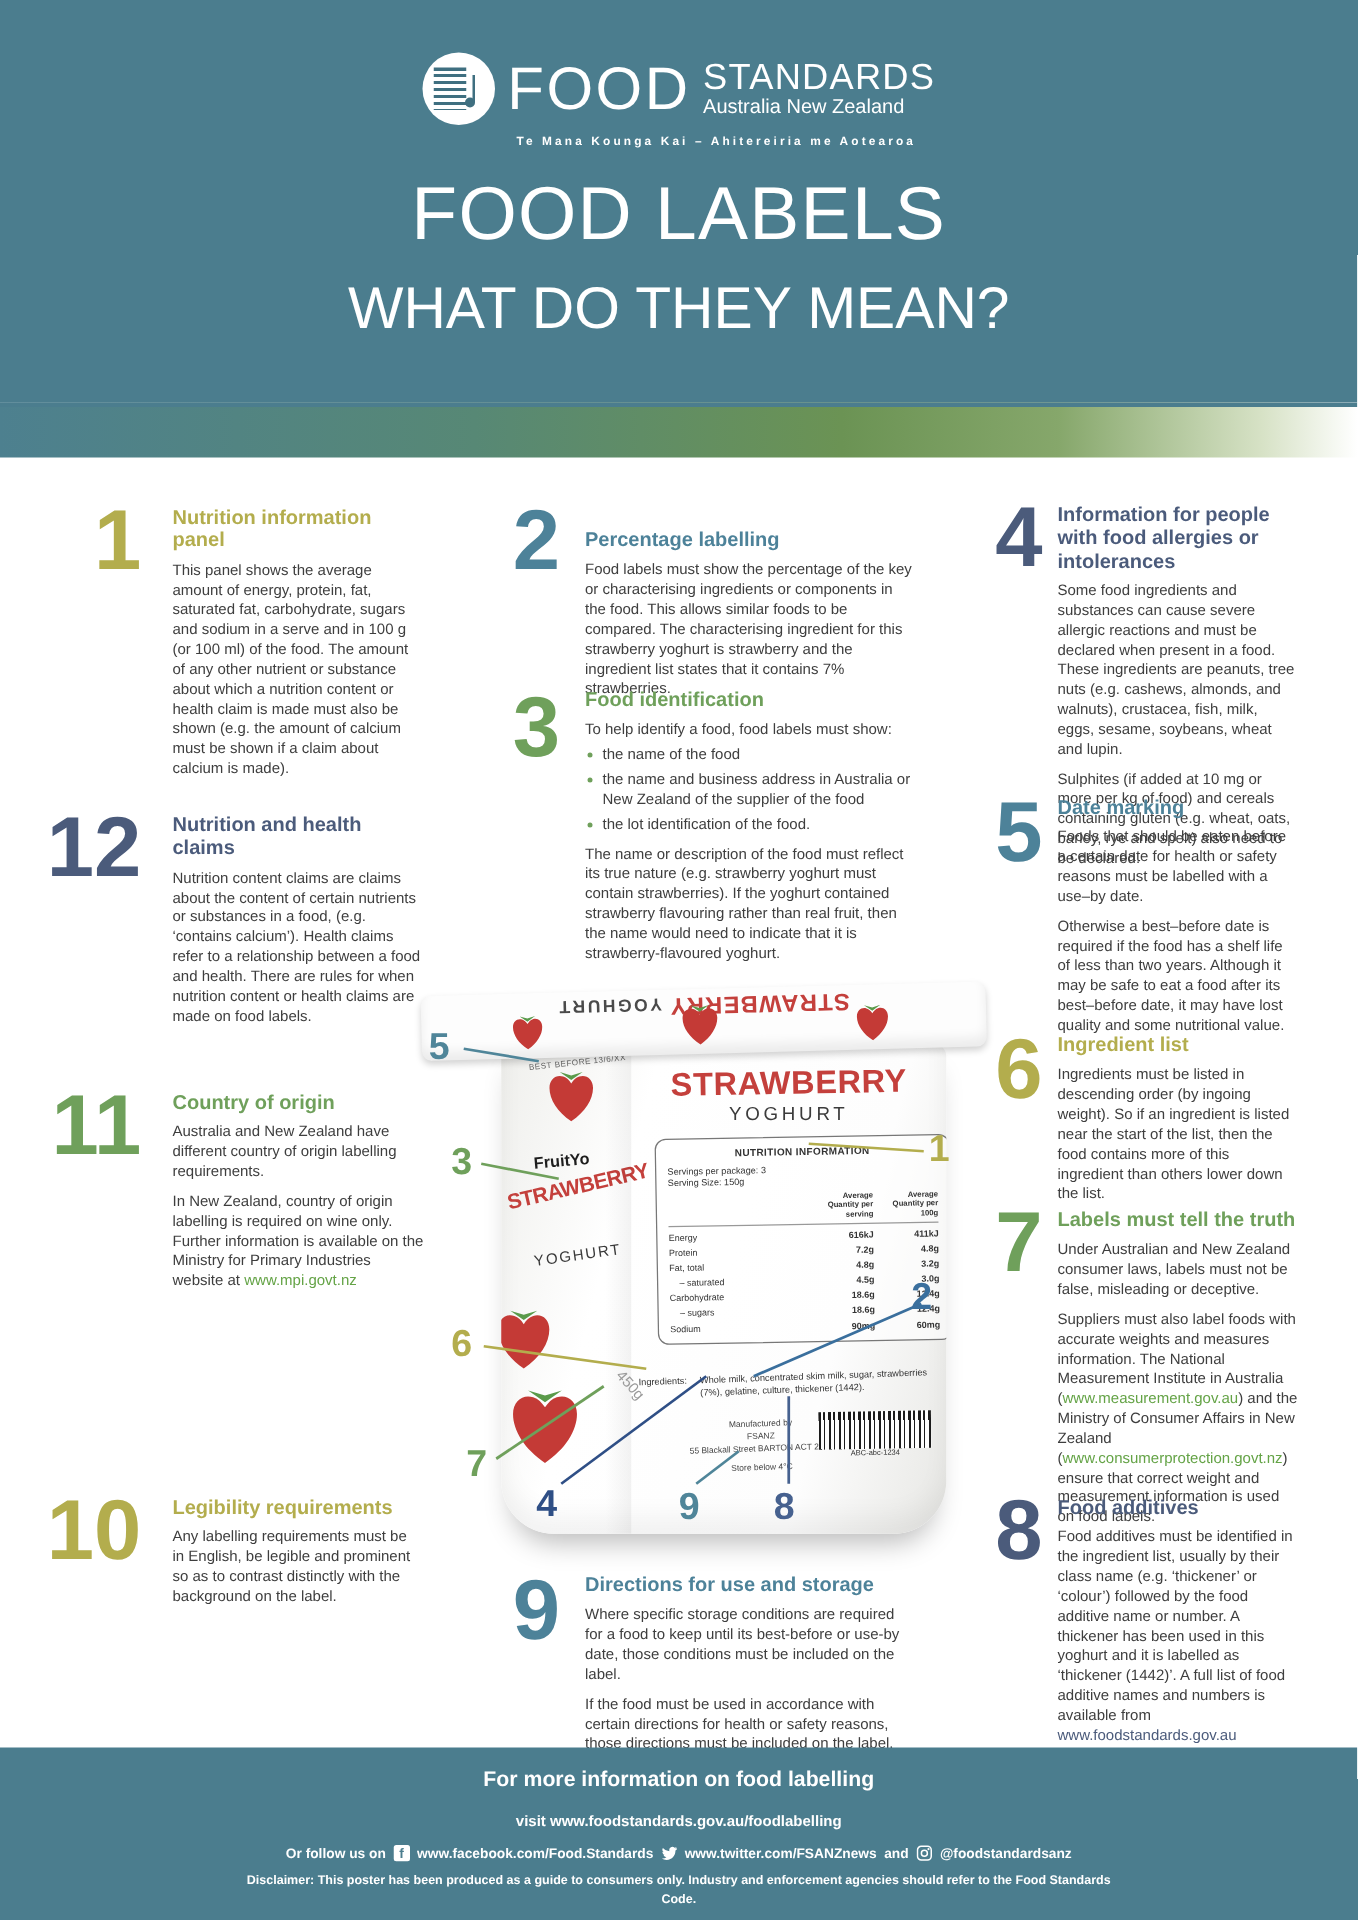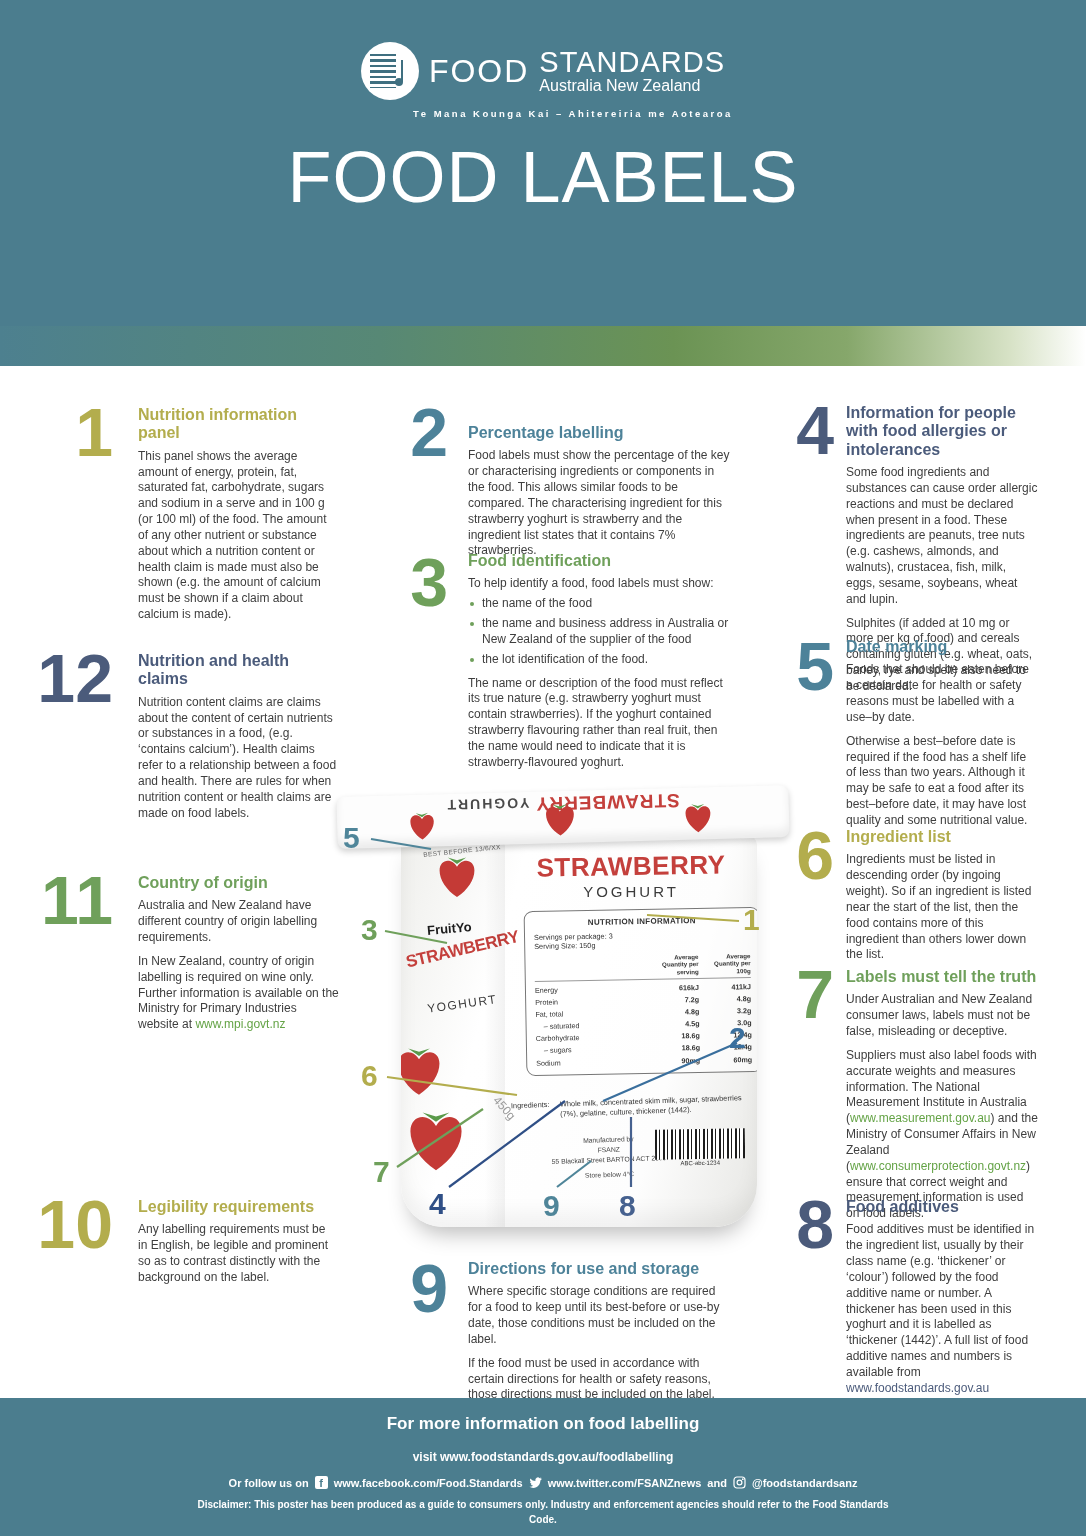--- a/index.html
+++ b/index.html
@@ -7,27 +7,27 @@
           font-family:"Liberation Sans",sans-serif;color:#3e3e3e;}
 
   
   .header{position:absolute;left:0;top:0;width:1086px;height:322px;background:#4b7d8e;}
   .logo-row{position:absolute;left:0;top:42px;width:1086px;display:flex;justify-content:center;align-items:center;gap:10px;}
   .logo-circle{width:58px;height:58px;border-radius:50%;background:#fff;position:relative;flex:0 0 auto;}
   .logo-stripes{position:absolute;left:9px;top:12px;width:26px;height:34px;
     background:repeating-linear-gradient(180deg,#3f6f80 0 2.5px,rgba(0,0,0,0) 2.5px 5.5px);}
   .logo-note-head{position:absolute;left:34px;top:36px;width:8px;height:8px;border-radius:50%;background:#3f6f80;}
   .logo-note-stem{position:absolute;left:40px;top:18px;width:2.5px;height:22px;background:#3f6f80;}
-  .logo-food{font-size:32px;letter-spacing:2px;color:#fff;font-weight:400;}
+  .logo-food{font-size:48px;letter-spacing:2px;color:#fff;font-weight:400;}
   .logo-col{display:flex;flex-direction:column;line-height:1.05;}
   .logo-standards{font-size:29px;color:#fff;font-weight:400;letter-spacing:1px;}
   .logo-anz{font-size:16px;color:#fff;}
   .logo-maori{position:absolute;left:0;top:108px;width:1086px;text-align:center;color:#fff;
               font-size:9.5px;font-weight:700;letter-spacing:2.5px;padding-left:30px;}
-  .title1{position:absolute;left:0;top:136px;width:1086px;text-align:center;color:#fff;font-size:72px;font-weight:400;letter-spacing:1px;}
+  .title1{position:absolute;left:0;top:136px;width:1086px;text-align:center;color:#fff;font-size:60px;font-weight:400;letter-spacing:1px;}
   .title2{position:absolute;left:0;top:218px;width:1086px;text-align:center;color:#fff;font-size:47px;font-weight:400;}
   .band{position:absolute;left:0;top:322px;width:1086px;height:44px;
     background-image:linear-gradient(180deg,#4b7d8e 0 4px,rgba(75,125,142,0) 4px),
     linear-gradient(90deg,#4d808f 0%,#578875 35%,#6b9354 62%,#86a76b 78%,#d7e2c6 93%,#ffffff 100%);}
 
   
   .num{position:absolute;font-size:68px;font-weight:700;line-height:.9;text-align:right;}
   .txt{position:absolute;font-size:12px;line-height:1.32;}
   .txt h3{margin:0 0 6px 0;font-size:16px;font-weight:700;line-height:1.15;}
   .txt p{margin:0 0 8px 0;}
@@ -109,20 +109,21 @@
         <div class="logo-note-stem"></div>
       </div>
       <div class="logo-food">FOOD</div>
       <div class="logo-col">
         <div class="logo-standards">STANDARDS</div>
         <div class="logo-anz">Australia New Zealand</div>
       </div>
     </div>
     <div class="logo-maori">Te Mana Kounga Kai – Ahitereiria me Aotearoa</div>
     <div class="title1">FOOD LABELS</div>
+    <div class="title2">WHAT DO THEY MEAN?</div>
   </div>
   <div class="band"></div>
 
   <div class="num c-olive" style="left:28px;top:402px;width:85px">1</div>
   <div class="txt" style="left:138px;top:406px;width:198px">
     <h3 class="c-olive">Nutrition information panel</h3>
     <p>This panel shows the average amount of energy, protein, fat, saturated fat, carbohydrate, sugars and sodium in a serve and in 100 g (or 100 ml) of the food. The amount of any other nutrient or substance about which a nutrition content or health claim is made must also be shown (e.g. the amount of calcium must be shown if a claim about calcium is made).</p>
   </div>
 
   <div class="num c-slate" style="left:28px;top:648px;width:85px">12</div>
@@ -174,21 +175,21 @@
   <div class="num c-teal" style="left:396px;top:1258px;width:52px">9</div>
   <div class="txt" style="left:468px;top:1260px;width:264px">
     <h3 class="c-teal">Directions for use and storage</h3>
     <p>Where specific storage conditions are required for a food to keep until its best-before or use-by date, those conditions must be included on the label.</p>
     <p>If the food must be used in accordance with certain directions for health or safety reasons, those directions must be included on the label.</p>
   </div>
 
   <div class="num c-slate" style="left:778px;top:400px;width:56px">4</div>
   <div class="txt" style="left:846px;top:404px;width:192px">
     <h3 class="c-slate">Information for people with food allergies or intolerances</h3>
-    <p>Some food ingredients and substances can cause order allergic reactions and must be declared when present in a food. These ingredients are peanuts, tree nuts (e.g. cashews, almonds, and walnuts), crustacea, fish, milk, eggs, sesame, soybeans, wheat and lupin.</p>
+    <p>Some food ingredients and substances can cause severe allergic reactions and must be declared when present in a food. These ingredients are peanuts, tree nuts (e.g. cashews, almonds, and walnuts), crustacea, fish, milk, eggs, sesame, soybeans, wheat and lupin.</p>
     <p>Sulphites (if added at 10 mg or more per kg of food) and cereals containing gluten (e.g. wheat, oats, barley, rye and spelt) also need to be declared.</p>
   </div>
 
   <div class="num c-teal" style="left:778px;top:636px;width:56px">5</div>
   <div class="txt" style="left:846px;top:638px;width:192px">
     <h3 class="c-teal">Date marking</h3>
     <p>Foods that should be eaten before a certain date for health or safety reasons must be labelled with a use–by date.</p>
     <p>Otherwise a best–before date is required if the food has a shelf life of less than two years. Although it may be safe to eat a food after its best–before date, it may have lost quality and some nutritional value.</p>
   </div>
 

